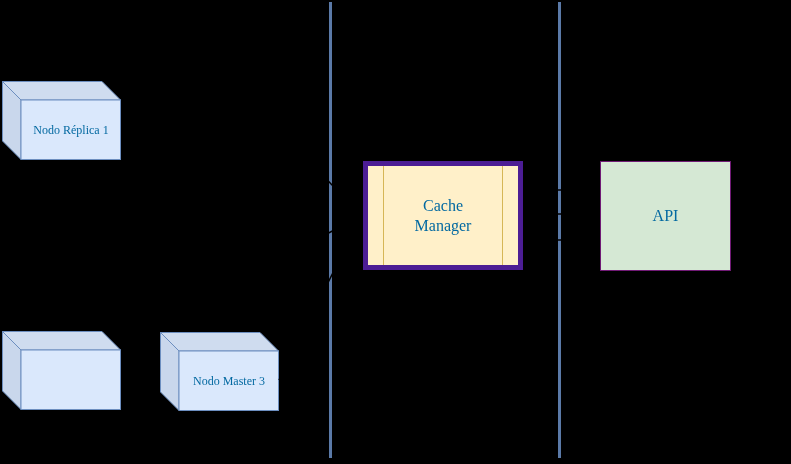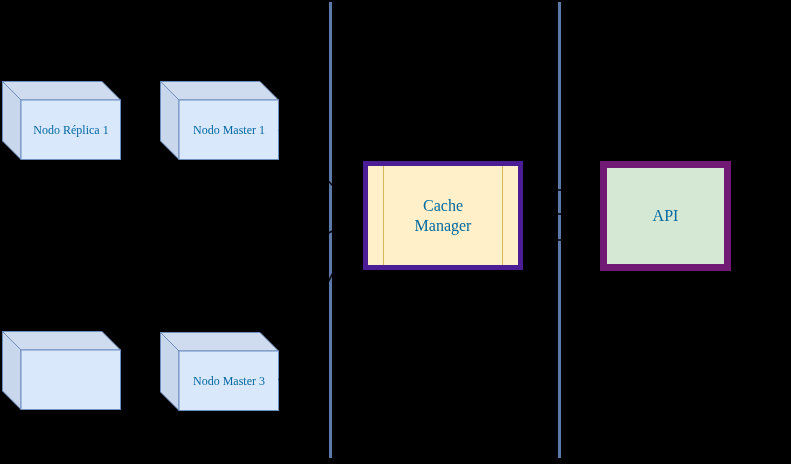--- a/index.html
+++ b/index.html
@@ -41,21 +41,21 @@
     position:absolute;top:0;bottom:0;width:1px;background:#d6b656;
   }
   .proc-bar.left{left:15px;}
   .proc-bar.right{right:15px;}
   .cache-label{
     max-width:100px;text-align:center;font-size:16px;line-height:1.25;
   }
   
   .api-box{
     position:absolute;left:600px;top:161px;width:131px;height:110px;
-    background:#d5e8d4;border:7px solid #701a75;box-sizing:border-box;
+    background:#d5e8d4;border:1px solid #701a75;box-sizing:border-box;
     display:flex;align-items:center;justify-content:center;
     z-index:2;
   }
   .api-label{font-size:16px;text-align:center;}
   
   .connectors{
     position:absolute;left:0;top:0;z-index:5;pointer-events:none;
   }
   .conn{stroke:#000000;stroke-width:1.5;fill:none;}
 </style>
@@ -76,28 +76,20 @@
     <div class="cube-label">Nodo Réplica 1</div>
   </div>
   <div class="node" style="left:2px;top:331px">
     <svg class="cube-svg" width="119" height="79" viewBox="0 0 119 79">
       <polygon points="0.5,0.5 100,0.5 118.5,19 19,19" stroke="#6c8ebf" fill="#cfdcef"></polygon>
       <polygon points="0.5,0.5 0.5,60 19,78.5 19,19" stroke="#6c8ebf" fill="#c9d7ec"></polygon>
       <rect x="19" y="19" width="99.5" height="59.5" stroke="#6c8ebf" fill="#dae8fc"></rect>
     </svg>
   </div>
 
-  <div class="node" style="left:160px;top:81px">
-    <svg class="cube-svg" width="119" height="79" viewBox="0 0 119 79">
-      <polygon points="0.5,0.5 100,0.5 118.5,19 19,19" stroke="#6c8ebf" fill="#cfdcef"></polygon>
-      <polygon points="0.5,0.5 0.5,60 19,78.5 19,19" stroke="#6c8ebf" fill="#c9d7ec"></polygon>
-      <rect x="19" y="19" width="99.5" height="59.5" stroke="#6c8ebf" fill="#dae8fc"></rect>
-    </svg>
-    <div class="cube-label">Nodo Master 1</div>
-  </div>
   <div class="node" style="left:160px;top:332px">
     <svg class="cube-svg" width="119" height="79" viewBox="0 0 119 79">
       <polygon points="0.5,0.5 100,0.5 118.5,19 19,19" stroke="#6c8ebf" fill="#cfdcef"></polygon>
       <polygon points="0.5,0.5 0.5,60 19,78.5 19,19" stroke="#6c8ebf" fill="#c9d7ec"></polygon>
       <rect x="19" y="19" width="99.5" height="59.5" stroke="#6c8ebf" fill="#dae8fc"></rect>
     </svg>
     <div class="cube-label">Nodo Master 3</div>
   </div>
 
   <div class="cache-box">

